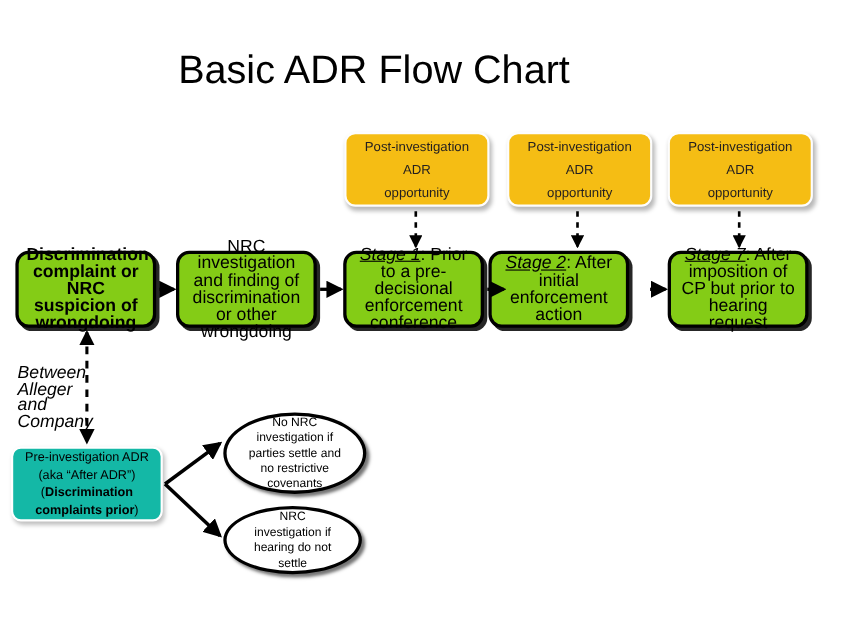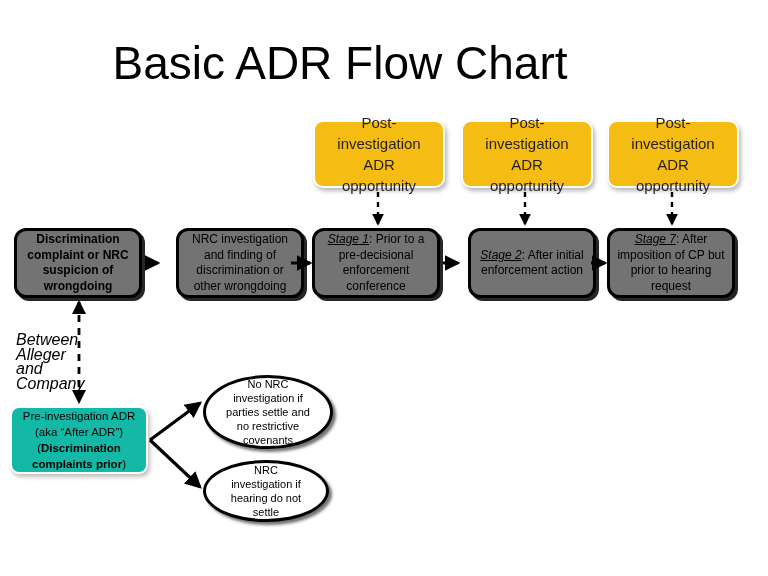--- a/index.html
+++ b/index.html
@@ -19,39 +19,39 @@
     overflow: hidden;
   }
 
   
   .title {
     position: absolute;
     left: 0;
     top: 36px;
     width: 680px;
     text-align: center;
-    font-size: 46px;
+    font-size: 36px;
     font-weight: 400;
     letter-spacing: 0px;
     line-height: 54px;
     color: #000000;
   }
 
   
   .proc {
     position: absolute;
     box-sizing: border-box;
-    background: #737373;
+    background: #84cc16;
     border: 3px solid #000000;
     border-radius: 12px;
     display: flex;
     align-items: center;
     justify-content: center;
     text-align: center;
-    font-size: 12px;
+    font-size: 16px;
     line-height: 15.5px;
     padding: 4px 7px;
     box-shadow: 3px 3px 0px rgba(0,0,0,0.85);
   }
   .proc.bold { font-weight: bold; }
   .proc .inner { width: 100%; }
 
   .stage-tag {
     font-style: italic;
     text-decoration: underline;
@@ -62,21 +62,21 @@
   .adr {
     position: absolute;
     box-sizing: border-box;
     background: #f5bd14;
     border: 2px solid #fdfdfd;
     border-radius: 10px;
     display: flex;
     align-items: center;
     justify-content: center;
     text-align: center;
-    font-size: 15px;
+    font-size: 12px;
     line-height: 21px;
     color: #231f20;
     padding: 4px 8px;
     box-shadow: 2px 3px 4px rgba(0,0,0,0.28);
   }
 
   
   .blue-box {
     position: absolute;
     box-sizing: border-box;
@@ -153,31 +153,31 @@
     <div>
       <div>Post-investigation ADR</div>
       <div>opportunity</div>
     </div>
   </div>
 
   <div class="proc bold" style="left:14px; top:228px; width:128px; height:70px;">
     <div class="inner">Discrimination complaint or NRC suspicion of wrongdoing</div>
   </div>
 
-  <div class="proc" style="left:176px; top:228px; width:128px; height:70px;">
+  <div class="proc" style="left:160px; top:228px; width:128px; height:70px;">
     <div class="inner">NRC investigation and finding of discrimination or other wrongdoing</div>
   </div>
 
   <div class="proc" style="left:312px; top:228px; width:128px; height:70px;">
     <div class="inner">
       <span class="stage-tag">Stage 1</span><span>: Prior to a pre-decisional enforcement conference</span>
     </div>
   </div>
 
-  <div class="proc" style="left:468px; top:228px; width:128px; height:70px;">
+  <div class="proc" style="left:444px; top:228px; width:128px; height:70px;">
     <div class="inner">
       <span class="stage-tag">Stage 2</span><span>: After initial enforcement action</span>
     </div>
   </div>
 
   <div class="proc" style="left:607px; top:228px; width:128px; height:70px;">
     <div class="inner">
       <span class="stage-tag">Stage 7</span><span>: After imposition of CP but prior to hearing request</span>
     </div>
   </div>

